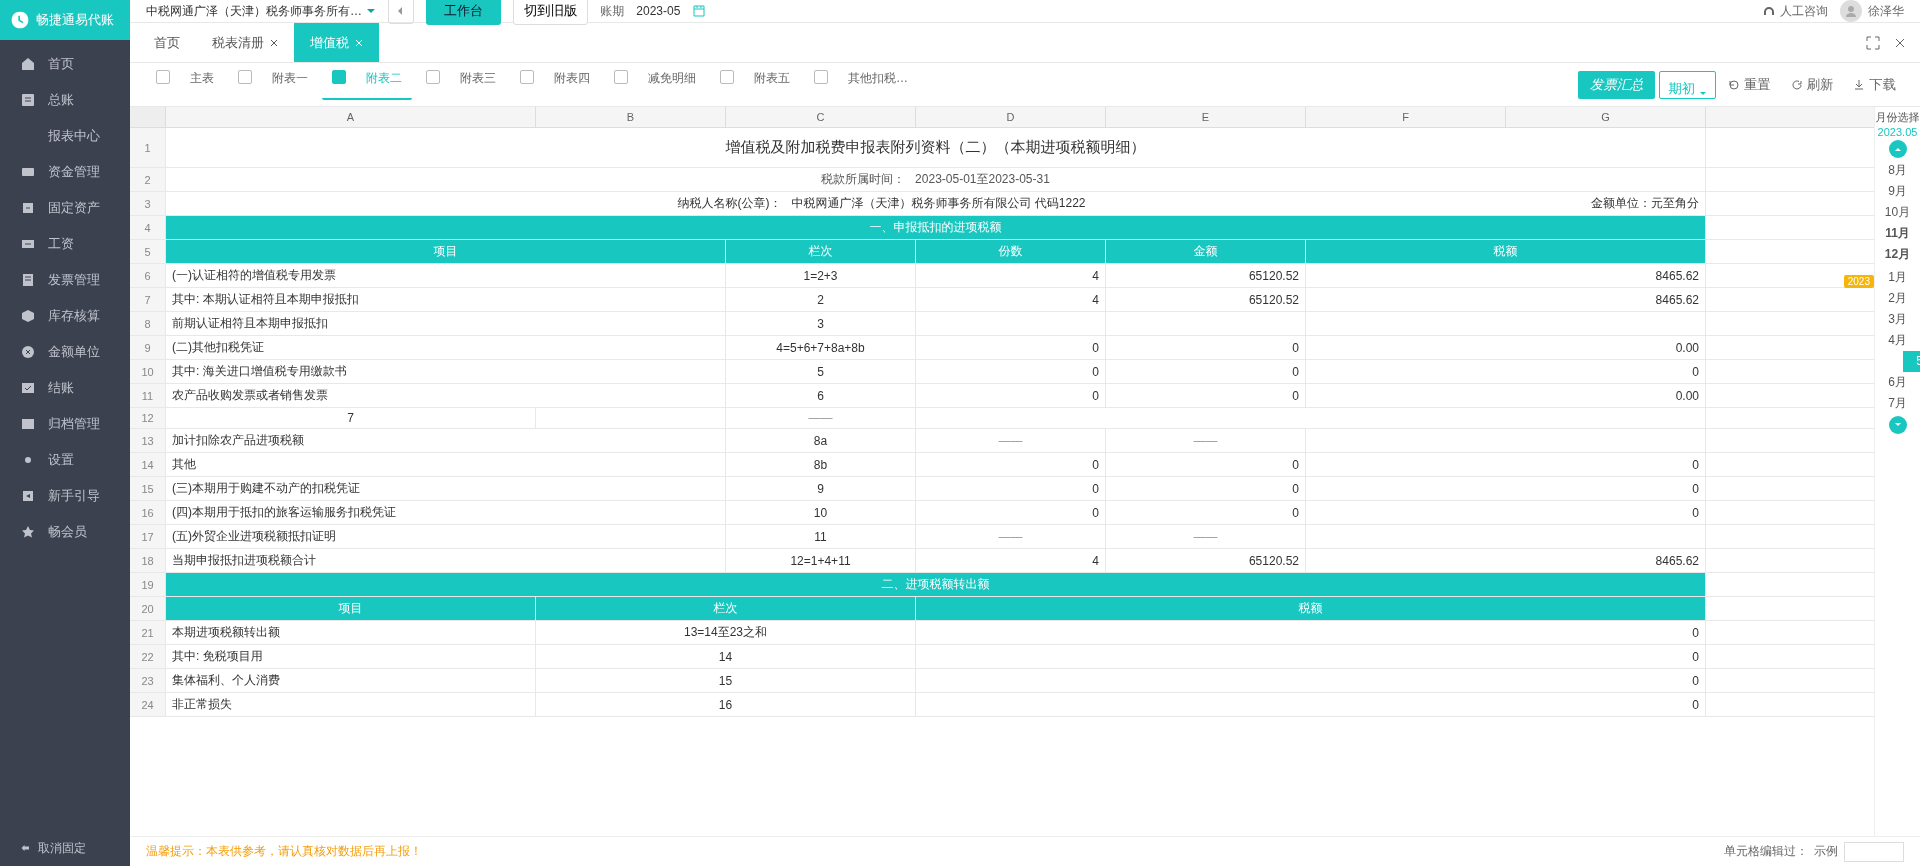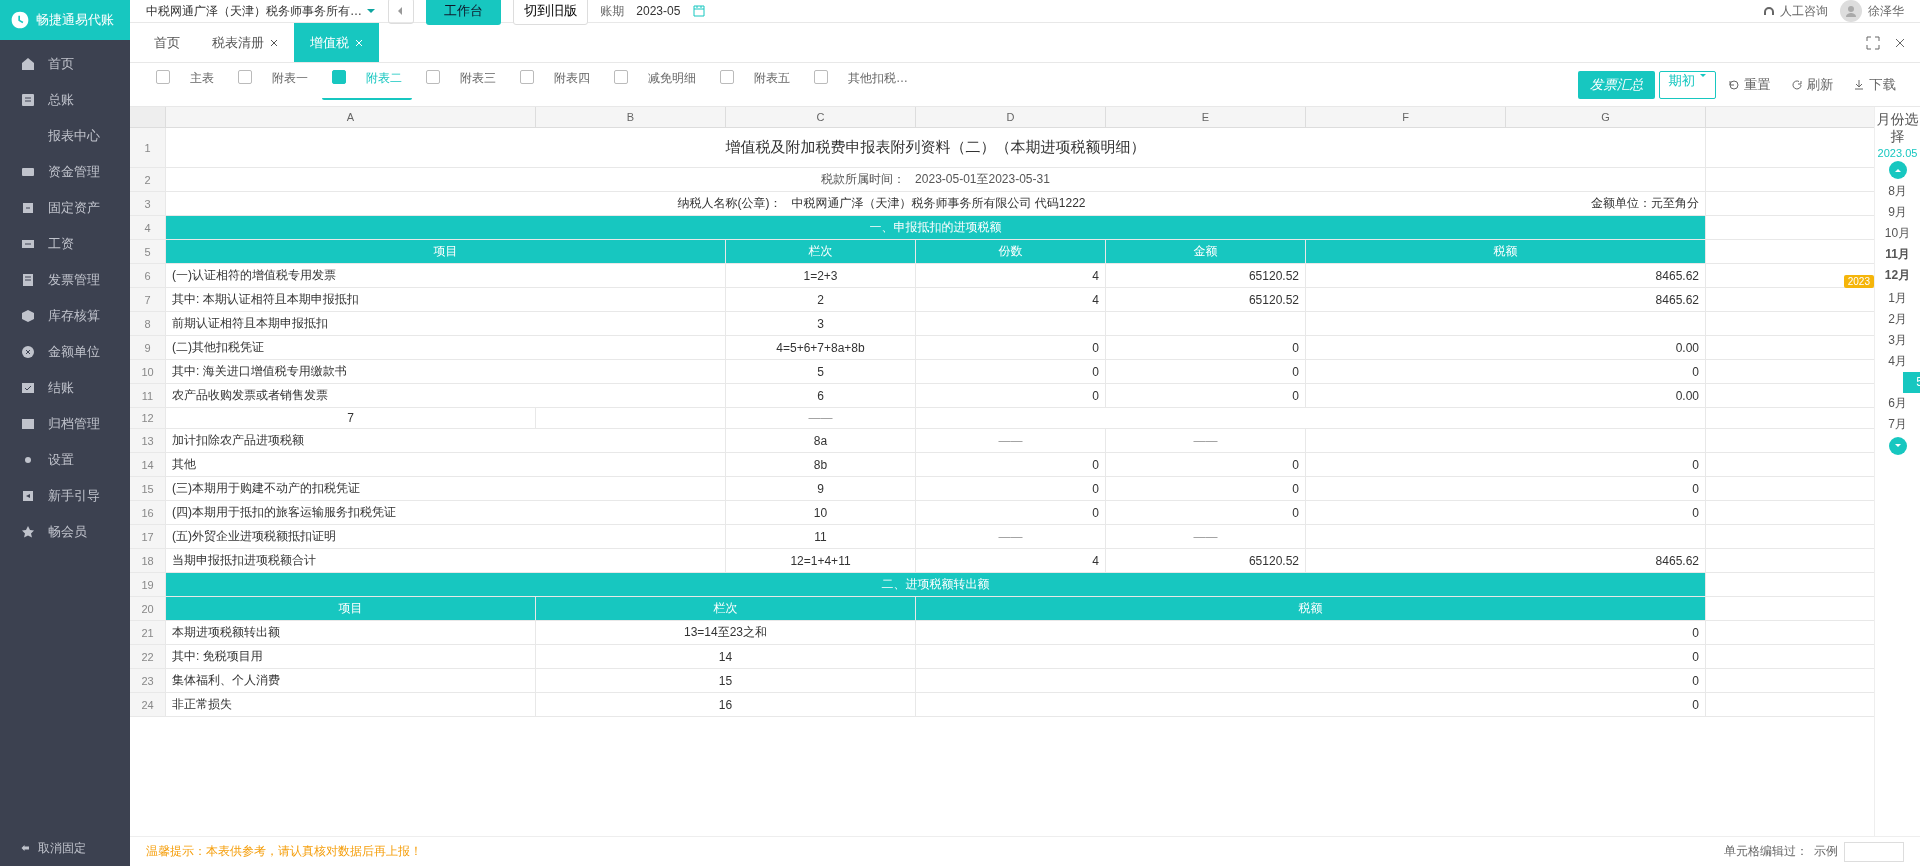--- a/index.html
+++ b/index.html
@@ -35,21 +35,21 @@
 .tab.active { background: #17c7c0; color: #fff; }
 .tab-close { width: 8px; height: 8px; fill: currentColor; cursor: pointer; }
 .tabs-close-all { position: absolute; right: 8px; top: 50%; transform: translateY(-50%); cursor: pointer; width: 24px; height: 24px; display: flex; align-items: center; justify-content: center; }
 .subtabs-bar { height: 44px; border-bottom: 1px solid #e8e8e8; display: flex; align-items: center; padding: 0 16px; gap: 4px; }
 .subtab { height: 30px; padding: 0 10px; display: flex; align-items: flex-start; gap: 20px; cursor: pointer; font-size: 12px; color: #666; border-radius: 2px; }
 .subtab .sticon { width: 14px; height: 14px; border: 1px solid #bbb; border-radius: 2px; display: inline-block; }
 .subtab.active { color: #17c7c0; border-bottom: 2px solid #17c7c0; }
 .subtab.active .sticon { border-color: #17c7c0; background: #17c7c0; }
 .subtabs-spacer { flex: 1; }
 .summary-btn { background: #17c7c0; color: #fff; border: none; height: 28px; padding: 0 12px; border-radius: 2px; cursor: pointer; font-style: italic; }
-.period-type-btn { height: 28px; padding: 0 8px; border: 1px solid #17c7c0; border-radius: 2px; background: #fff; color: #17c7c0; cursor: pointer; display: flex; align-items: flex-start; gap: 4px; }
+.period-type-btn { height: 28px; padding: 0 8px; border: 1px solid #17c7c0; border-radius: 2px; background: #fff; color: #17c7c0; cursor: pointer; display: flex; align-items: flex-end; gap: 4px; }
 .tool-btn { height: 28px; padding: 0 8px; background: none; border: none; color: #666; cursor: pointer; display: flex; align-items: center; gap: 4px; }
 .tool-btn svg { fill: currentColor; }
 .content { flex: 1; display: flex; min-height: 0; }
 .sheet-wrap { flex: 1; overflow: auto; position: relative; }
 .col-headers { display: grid; grid-template-columns: 36px 370px 190px 190px 190px 200px 200px 200px; background: #f5f5f5; border-bottom: 1px solid #ddd; position: sticky; top: 0; z-index: 2; }
 .col-headers div { border-right: 1px solid #ddd; height: 20px; display: flex; align-items: center; justify-content: center; color: #666; font-size: 11px; }
 .col-headers div:first-child { background: #eee; }
 .row { display: grid; grid-template-columns: 36px 370px 190px 190px 190px 200px 200px 200px; border-bottom: 1px solid #e8e8e8; min-height: 21px; }
 .row > div { border-right: 1px solid #e8e8e8; padding: 3px 6px; display: flex; align-items: center; }
 .rownum { background: #f5f5f5; justify-content: center; color: #888; font-size: 11px; border-right: 1px solid #ddd; }
@@ -62,21 +62,21 @@
 .data-row .c-center { justify-content: center; }
 .data-row .c-right { justify-content: flex-end; }
 .dash { justify-content: center !important; color: #999; }
 .section2-header-row { }
 .section2-header-row .h-proj { grid-column: 2 / 3; background: #17c7c0; color: #fff; justify-content: center; }
 .section2-header-row .h-col { grid-column: 3 / 5; background: #17c7c0; color: #fff; justify-content: center; }
 .section2-header-row .h-tax { grid-column: 5 / 9; background: #17c7c0; color: #fff; justify-content: center; }
 .section2-data-row .h-col { grid-column: 3 / 5; justify-content: center; }
 .section2-data-row .h-tax { grid-column: 5 / 9; justify-content: flex-end; }
 .right-rail { width: 46px; background: #fff; border-left: 1px solid #eee; display: flex; flex-direction: column; align-items: center; padding-top: 4px; gap: 2px; font-size: 12px; }
-.rail-title { font-size: 14px; color: #555; text-align: center; line-height: 1.2; }
+.rail-title { font-size: 11px; color: #555; text-align: center; line-height: 1.2; }
 .rail-current { color: #17c7c0; font-weight: 500; font-size: 11px; }
 .rail-arrow { width: 18px; height: 18px; background: #17c7c0; border-radius: 50%; display: flex; align-items: center; justify-content: center; cursor: pointer; }
 .rail-arrow svg { fill: #fff; }
 .rail-month { width: 100%; text-align: center; padding: 2px 0; cursor: pointer; color: #555; }
 .rail-month.bold { font-weight: 600; }
 .rail-month.active { background: #17c7c0; color: #fff; margin-left: 28px; }
 .rail-year-tag { position: absolute; right: 46px; background: #f5b50a; color: #fff; font-size: 10px; padding: 1px 4px; border-radius: 2px; }
 .footer { height: 30px; border-top: 1px solid #eee; display: flex; align-items: center; padding: 0 16px; font-size: 12px; background: #fff; }
 .footer-tip { color: #f59e0b; }
 .footer-spacer { flex: 1; }

